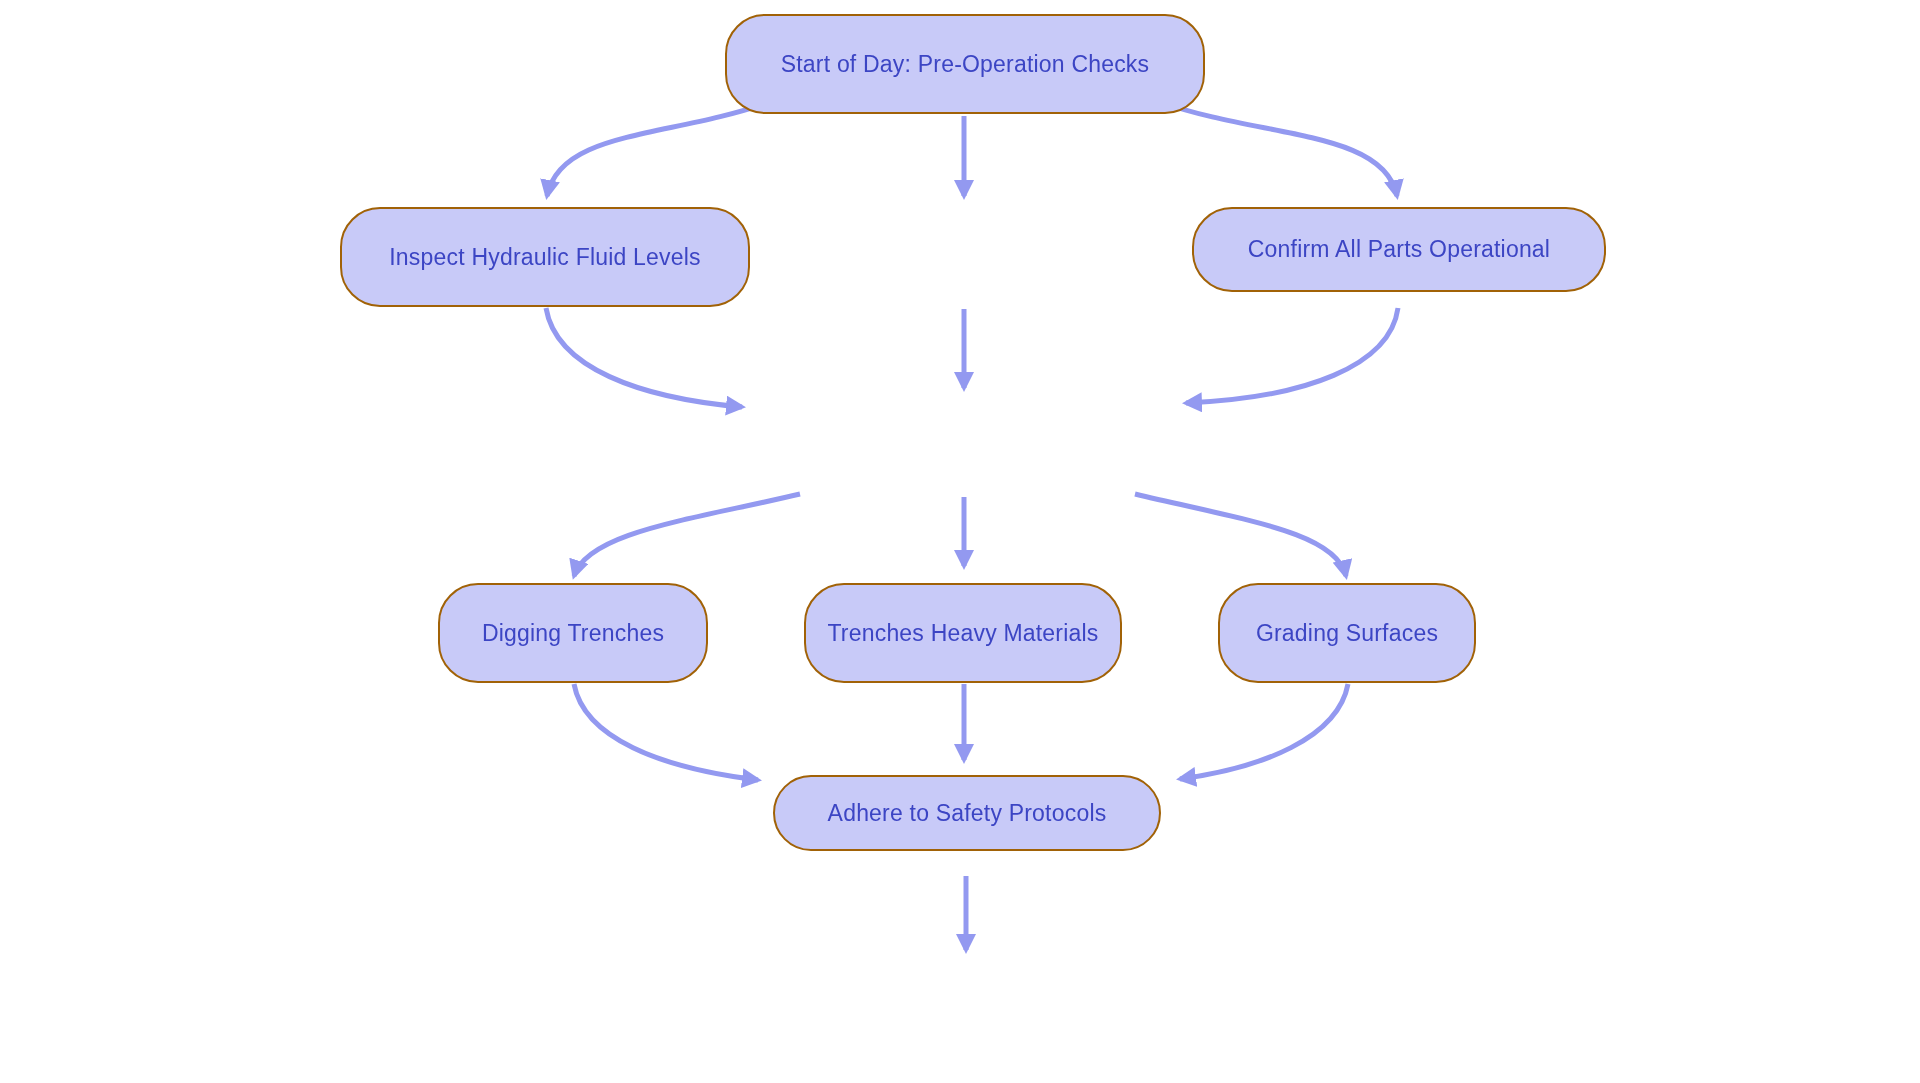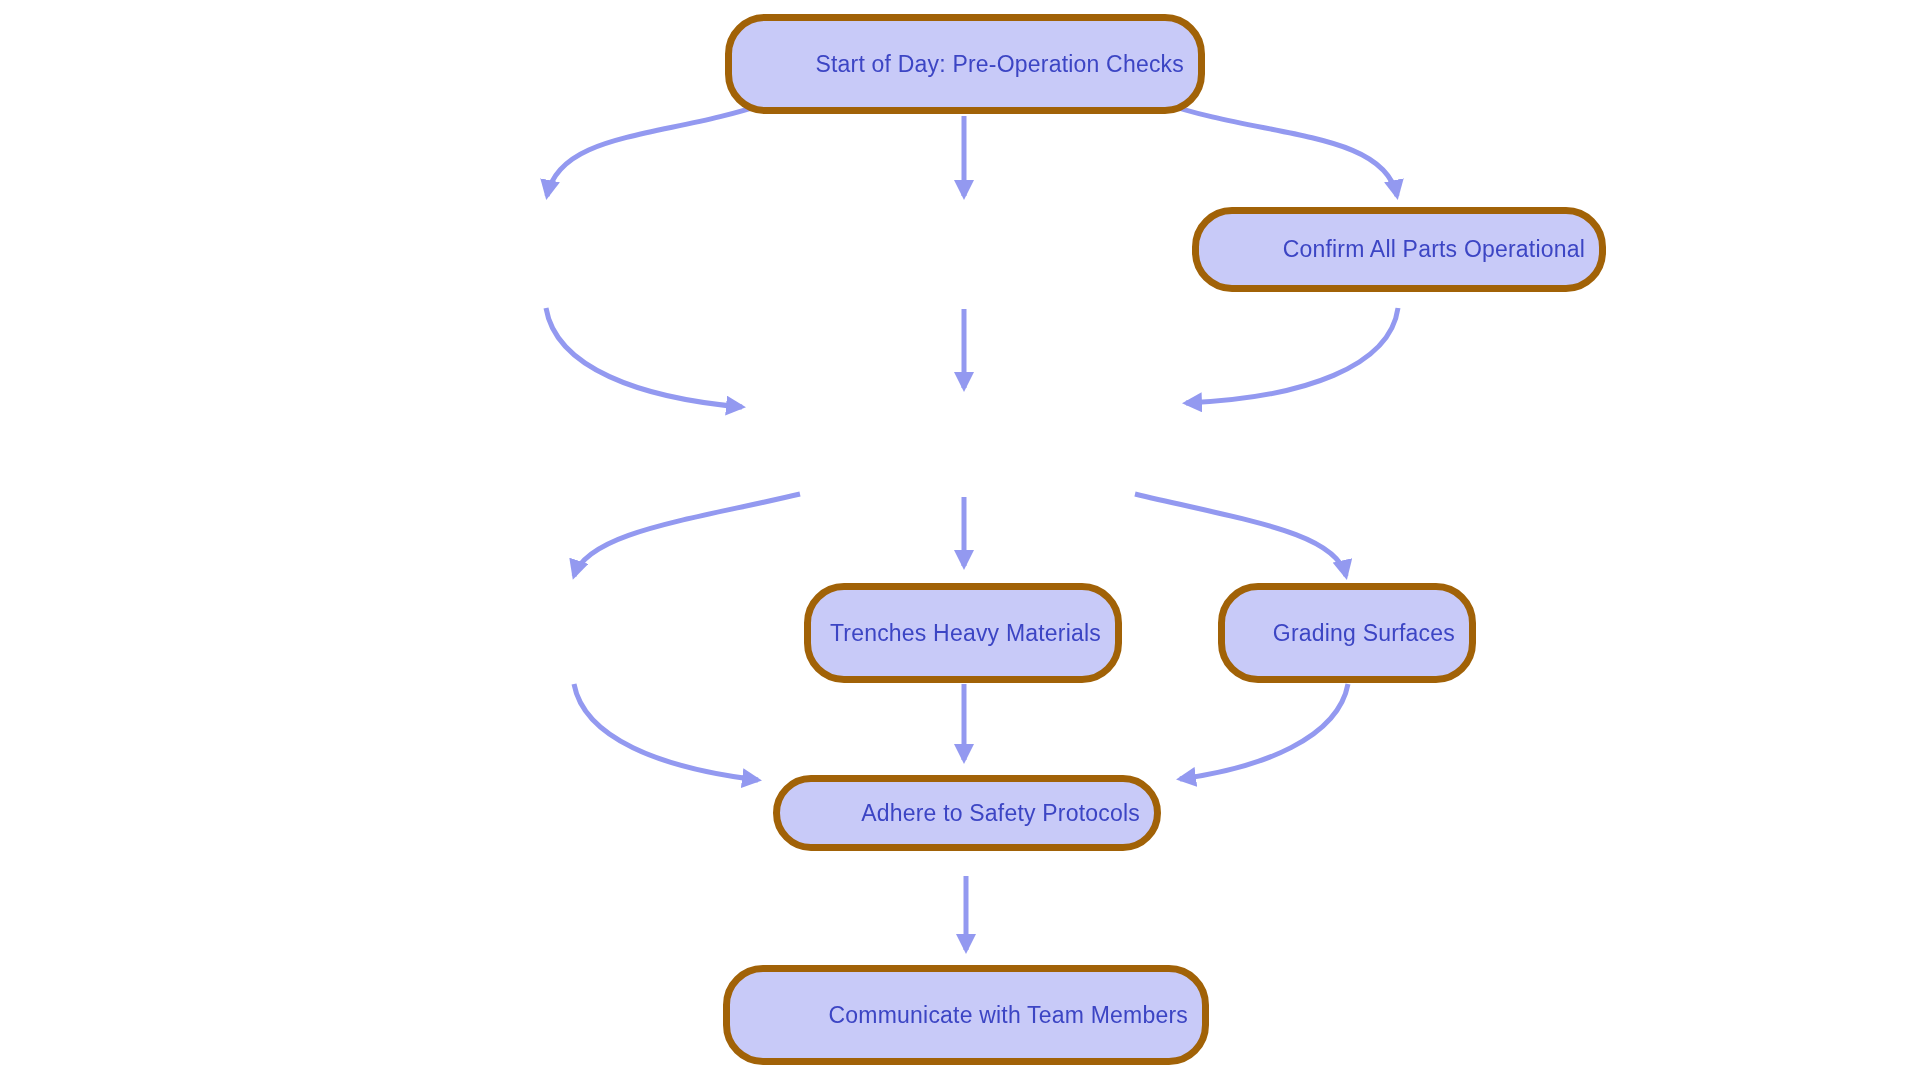--- a/index.html
+++ b/index.html
@@ -25,25 +25,25 @@
   .edge {
     fill: none;
     stroke: #9399f0;
     stroke-width: 5;
     stroke-linecap: butt;
   }
   .node {
     position: absolute;
     box-sizing: border-box;
     background: #c8caf8;
-    border: 7px solid #a16207;
+    border: 2px solid #a16207;
     border-radius: 40px;
     display: flex;
     align-items: center;
-    justify-content: flex-end;
+    justify-content: center;
     text-align: center;
     color: #3c45c4;
     font-size: 23px;
     letter-spacing: 0.2px;
     padding: 0 14px;
   }
   
   .n-start        { left: 725px;  top: 14px;  width: 480px; height: 100px; }
   .n-inspect      { left: 340px;  top: 207px; width: 410px; height: 100px; }
   .n-leaks        { left: 843px;  top: 207px; width: 252px; height: 100px; }
@@ -78,37 +78,40 @@
     <path class="edge" d="M 574 684 C 584 738, 660 768, 758 780" marker-end="url(#arrowhead)"></path>
     <path class="edge" d="M 964 684 L 964 760" marker-end="url(#arrowhead)"></path>
     <path class="edge" d="M 1348 684 C 1338 738, 1262 768, 1180 779" marker-end="url(#arrowhead)"></path>
     <path class="edge" d="M 966 876 L 966 950" marker-end="url(#arrowhead)"></path>
   </svg>
 
   <div class="node n-start">
     <span>Start of Day: Pre-Operation Checks</span>
   </div>
 
+  <div class="node n-inspect">
+    <span>Inspect Hydraulic Fluid Levels</span>
+  </div>
 
 
   <div class="node n-confirm">
     <span>Confirm All Parts Operational</span>
   </div>
 
 
+  <div class="node n-digging">
+    <span>Digging Trenches</span>
+  </div>
 
   <div class="node n-lifting">
     <span>Trenches Heavy Materials</span>
   </div>
 
   <div class="node n-grading">
     <span>Grading Surfaces</span>
   </div>
 
   <div class="node n-adhere">
     <span>Adhere to Safety Protocols</span>
   </div>
 
-  <div class="node n-communicate">
-    <span>Communicate with Team Members</span>
-  </div>
 
 </div>
 
 </body></html>

